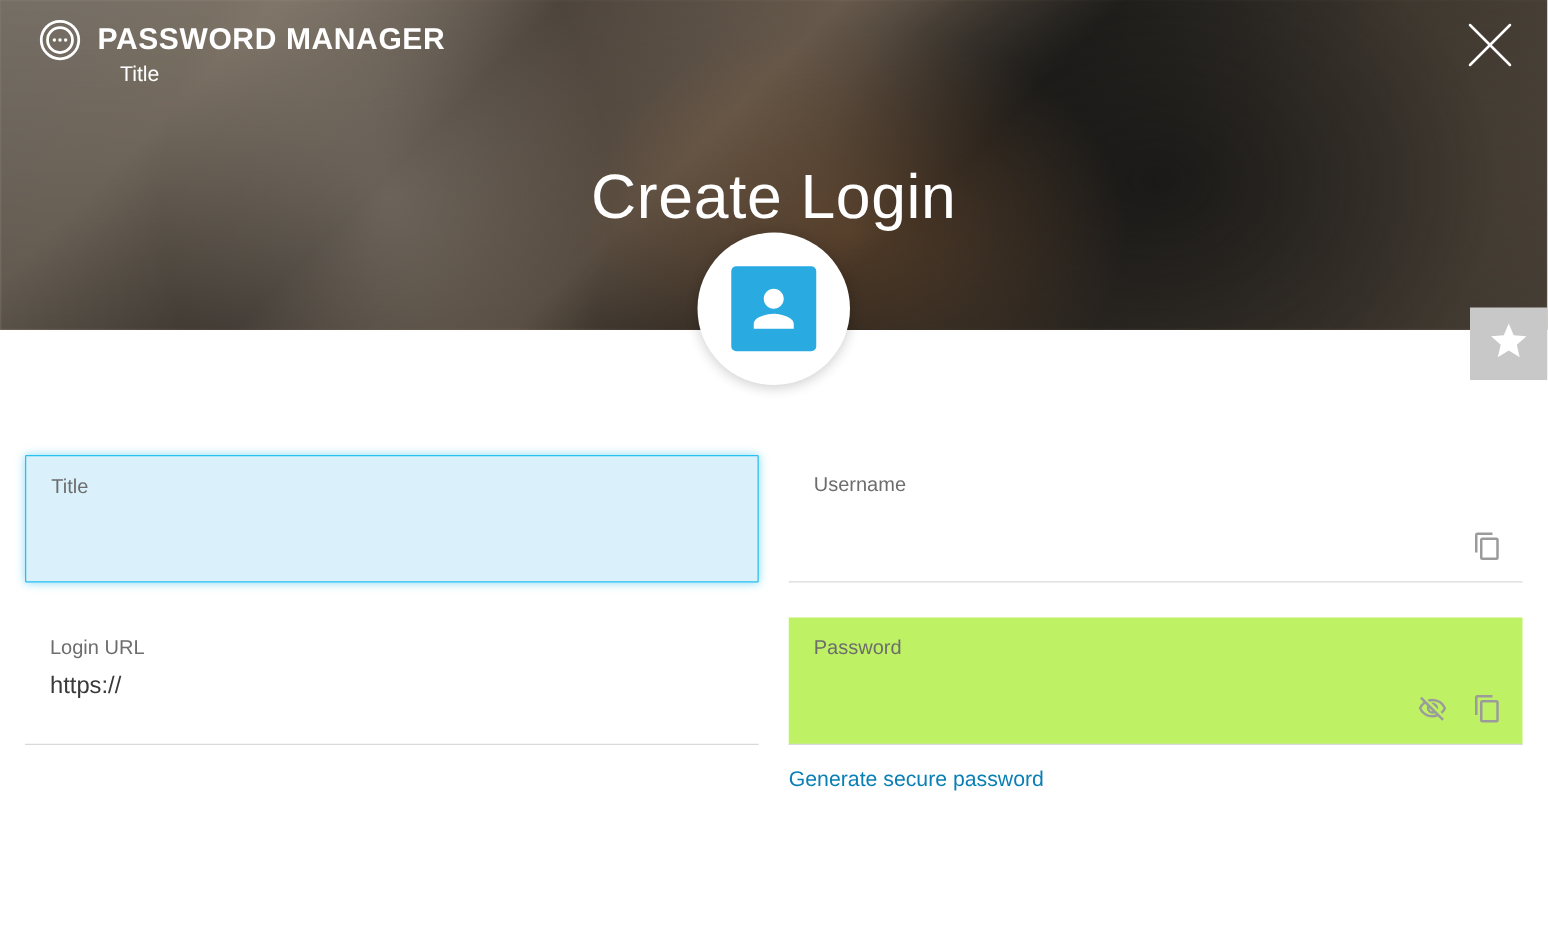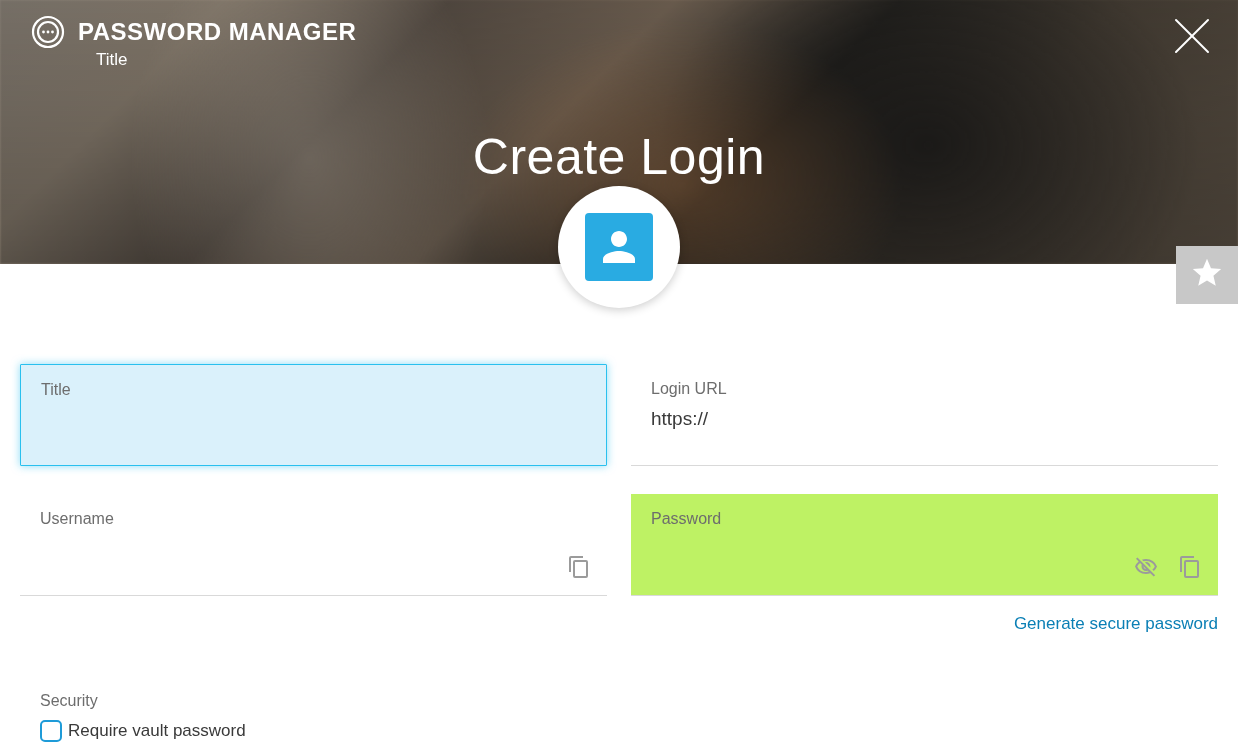--- a/index.html
+++ b/index.html
@@ -176,21 +176,21 @@
       height: 28px;
       display: flex;
       align-items: center;
       justify-content: center;
       cursor: pointer;
       color: #9b9b9b;
     }
     .icon-btn svg { width: 24px; height: 24px; fill: currentColor; }
     .gen-link-row {
       grid-column: 2;
-      text-align: right;
+      text-align: left;
       margin-top: -10px;
     }
     .gen-link {
       color: #0a7fb5;
       font-size: 17px;
       cursor: pointer;
       text-decoration: none;
     }
     .security-block {
       grid-column: 1;
@@ -268,36 +268,36 @@
 </div>
 
 <div class="form">
 
   <div class="field active">
     <span class="field-label">Title</span>
     <input class="field-input" type="text" autofocus="" value="" style="">
   </div>
 
   <div class="field bordered-bottom">
-    <span class="field-label">Login URL</span>
-    <input class="field-input" type="text" value="https://" style="">
-  </div>
-
-  <div class="field bordered-bottom">
     <span class="field-label">Username</span>
     <input class="field-input" type="text" value="" style="">
     <div class="field-actions">
       <span class="icon-btn">
         <span>
           <svg viewBox="0 0 24 24">
               <path d="M16 1H4a2 2 0 0 0-2 2v14h2V3h12V1zm3 4H8a2 2 0 0 0-2 2v14a2 2 0 0 0 2 2h11a2 2 0 0 0 2-2V7a2 2 0 0 0-2-2zm0 16H8V7h11v14z"></path>
             </svg>
         </span>
       </span>
     </div>
+  </div>
+
+  <div class="field bordered-bottom">
+    <span class="field-label">Login URL</span>
+    <input class="field-input" type="text" value="https://" style="">
   </div>
 
   <div class="field pw-shaded bordered-bottom">
     <span class="field-label">Password</span>
     <input class="field-input" type="password" value="" style="">
     <div class="field-actions">
       <span class="icon-btn">
         <span>
           <svg viewBox="0 0 24 24">
               <path d="M12 6a9.77 9.77 0 0 1 8.82 5.5 9.93 9.93 0 0 1-2.41 3.12l1.42 1.42A11.82 11.82 0 0 0 23 11.5 11.83 11.83 0 0 0 12 4a11.6 11.6 0 0 0-4.07.74l1.58 1.58A9.55 9.55 0 0 1 12 6zm-1.07 1.14L13 9.21a2.5 2.5 0 0 1 1.28 1.28l2.07 2.07A4.68 4.68 0 0 0 16.5 11.5 4.5 4.5 0 0 0 12 7a4.68 4.68 0 0 0-1.07.14zM2.01 3.87l2.68 2.68A11.74 11.74 0 0 0 1 11.5 11.83 11.83 0 0 0 12 19a11.7 11.7 0 0 0 4.32-.82l3.42 3.42 1.41-1.41L3.42 2.45 2.01 3.87zM9.51 11.37l2.61 2.61A2.5 2.5 0 0 1 9.5 11.5c0-.05 0-.09.01-.13zM6.11 7.97l1.75 1.75A4.45 4.45 0 0 0 7.5 11.5 4.5 4.5 0 0 0 12 16a4.45 4.45 0 0 0 1.77-.37l.98.98A9.55 9.55 0 0 1 12 17a9.77 9.77 0 0 1-8.82-5.5 9.9 9.9 0 0 1 2.93-3.53z"></path>
@@ -312,21 +312,14 @@
         </span>
       </span>
     </div>
   </div>
 
   <div></div>
   <div class="gen-link-row">
     <a class="gen-link">Generate secure password</a>
   </div>
 
-  <div class="security-block">
-    <div class="security-label">Security</div>
-    <label class="cbx-row">
-      <span class="cbx"></span>
-      <span>Require vault password</span>
-    </label>
-  </div>
 
 </div>
 
 </body></html>

